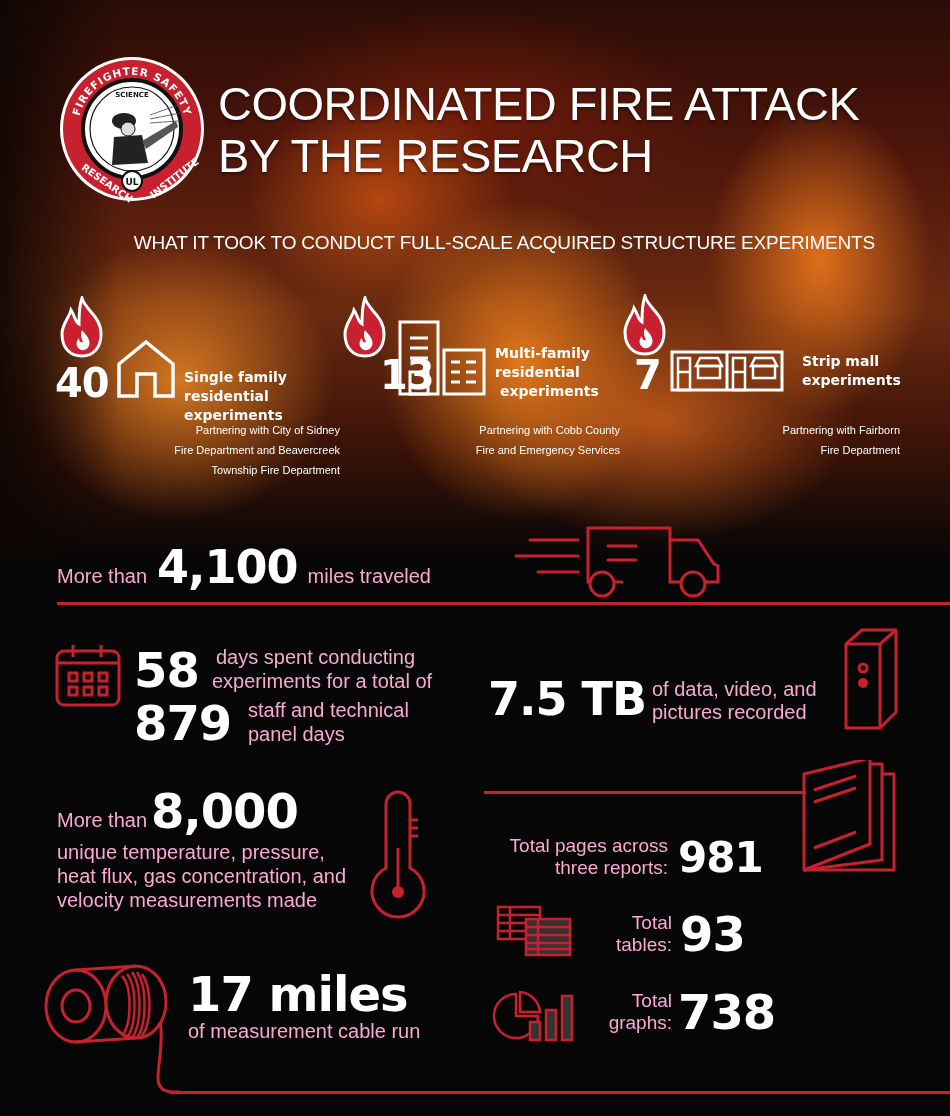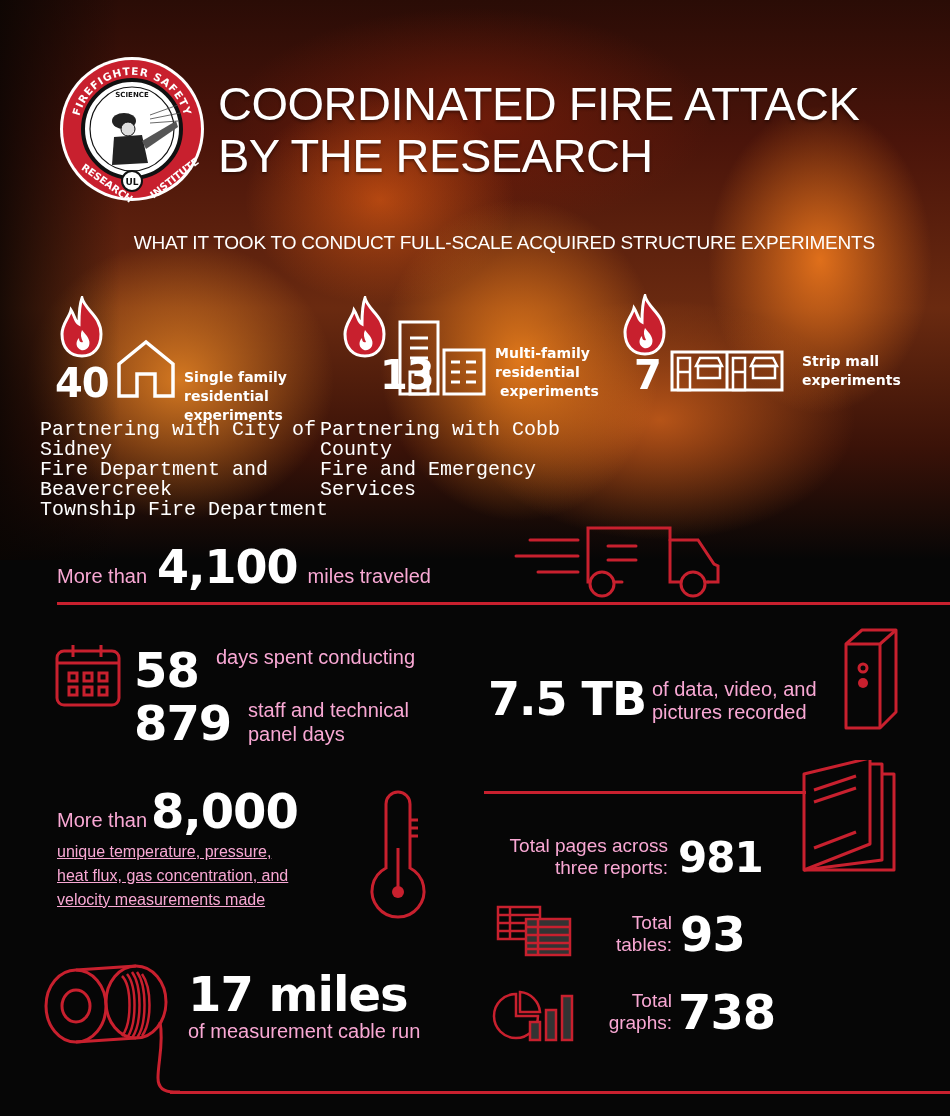--- a/index.html
+++ b/index.html
@@ -16,21 +16,21 @@
       radial-gradient(ellipse 300px 140px at 470px 120px, rgba(120,30,10,0.8), rgba(60,10,5,0) 80%),
       linear-gradient(180deg, #2a0c06 0%, #4a140a 25%, #6a2a10 55%, #3a1208 80%, #060606 100%);
   }
   .hero-shade-left { position:absolute; left:0; top:0; width:120px; height:560px; background:linear-gradient(90deg, rgba(10,5,3,0.85), rgba(10,5,3,0)); }
   .abs { position:absolute; }
   .logo { left:58px; top:55px; width:148px; height:148px; }
   .title { left:218px; top:78px; font-family:"Liberation Sans", sans-serif; font-size:47px; line-height:52px; font-weight:normal; letter-spacing:-0.5px; text-shadow:0 2px 3px rgba(0,0,0,0.4); }
   .subtitle { left:0; width:875px; top:232px; text-align:right; font-family:"Liberation Sans", sans-serif; font-size:19px; letter-spacing:-0.2px; }
   .big { font-family:"DejaVu Sans", sans-serif; font-weight:bold; color:#fff; letter-spacing:-1px; }
   .label-bold { font-family:"DejaVu Sans", sans-serif; font-weight:bold; font-size:14px; line-height:19px; }
-  .partner { font-family:Liberation Mono, monospace; font-size:20px; line-height:20px; text-align:left; }
+  .partner { font-family:Liberation Sans, sans-serif; font-size:11px; line-height:20px; text-align:right; }
   .body-txt { font-family:"Liberation Sans", sans-serif; color:#f9a8d4; }
   .red-line { position:absolute; background:#c8202e; height:3px; }
   svg { display:block; }
 </style>
 </head>
 <body>
 
 <div class="page">
   <div class="hero"></div>
   <div class="hero-shade-left"></div>
@@ -152,20 +152,24 @@
           <rect x="28" y="16" width="22" height="12"></rect>
           <path d="M81 16 L85 8 L103 8 L107 16 Z"></path>
           <rect x="83" y="16" width="22" height="12"></rect>
         </g>
       </svg>
   </div>
   <div class="abs label-bold" style="left:802px;top:352px;">
     <div>Strip mall</div>
     <div>experiments</div>
   </div>
+  <div class="abs partner" style="left:600px;width:300px;top:420px;">
+    <div>Partnering with Fairborn</div>
+    <div>Fire Department</div>
+  </div>
 
   <div class="abs" style="left:57px;top:540px;display:flex;align-items:baseline;gap:10px;">
     <span class="body-txt" style="font-size:20px;">More than</span>
     <span class="big" style="font-size:46px;">4,100</span>
     <span class="body-txt" style="font-size:20px;">miles traveled</span>
   </div>
   <div class="abs" style="left:508px;top:520px;">
     <svg width="260" height="84" viewBox="0 0 260 84">
         <g stroke="#c8202e" stroke-width="3" fill="none" stroke-linecap="round">
           <line x1="22" y1="20" x2="70" y2="20"></line>
@@ -194,20 +198,21 @@
           <rect x="44" y="30" width="8" height="8"></rect>
           <rect x="14" y="44" width="8" height="8"></rect>
           <rect x="29" y="44" width="8" height="8"></rect>
           <rect x="44" y="44" width="8" height="8"></rect>
         </g>
       </svg>
   </div>
   <div class="abs big" style="left:134px;top:643px;font-size:48px;line-height:54px;">58</div>
   <div class="abs body-txt" style="left:212px;top:645px;font-size:20px;line-height:24px;">
     <div style="padding-left:4px;">days spent conducting</div>
+    <div>experiments for a total of</div>
   </div>
   <div class="abs big" style="left:134px;top:696px;font-size:48px;line-height:54px;">879</div>
   <div class="abs body-txt" style="left:248px;top:698px;font-size:20px;line-height:24px;">
     <div>staff and technical</div>
     <div>panel days</div>
   </div>
 
   <div class="abs big" style="left:488px;top:672px;font-size:46px;line-height:54px;">7.5 TB</div>
   <div class="abs body-txt" style="left:652px;top:678px;font-size:20px;line-height:23px;">
     <div>of data, video, and</div>
@@ -236,21 +241,21 @@
           <line x1="14" y1="42" x2="56" y2="28"></line>
           <line x1="14" y1="88" x2="56" y2="72"></line>
         </g>
       </svg>
   </div>
 
   <div class="abs" style="left:57px;top:784px;display:flex;align-items:flex-end;gap:4px;">
     <span class="body-txt" style="font-size:20px;padding-bottom:6px;">More than</span>
     <span class="big" style="font-size:48px;line-height:54px;">8,000</span>
   </div>
-  <div class="abs body-txt" style="left:57px;top:840px;font-size:16px;line-height:24px;text-decoration:underline;">
+  <div class="abs body-txt" style="left:57px;top:840px;font-size:20px;line-height:24px;">
     <div>unique temperature, pressure,</div>
     <div>heat flux, gas concentration, and</div>
     <div>velocity measurements made</div>
   </div>
   <div class="abs" style="left:368px;top:790px;">
     <svg width="60" height="130" viewBox="0 0 60 130">
         <g stroke="#c8202e" stroke-width="3" fill="none">
           <path d="M18 78 L18 14 A12 12 0 0 1 42 14 L42 78 A26 26 0 1 1 18 78 Z"></path>
           <line x1="42" y1="30" x2="50" y2="30"></line>
           <line x1="42" y1="38" x2="50" y2="38"></line>

